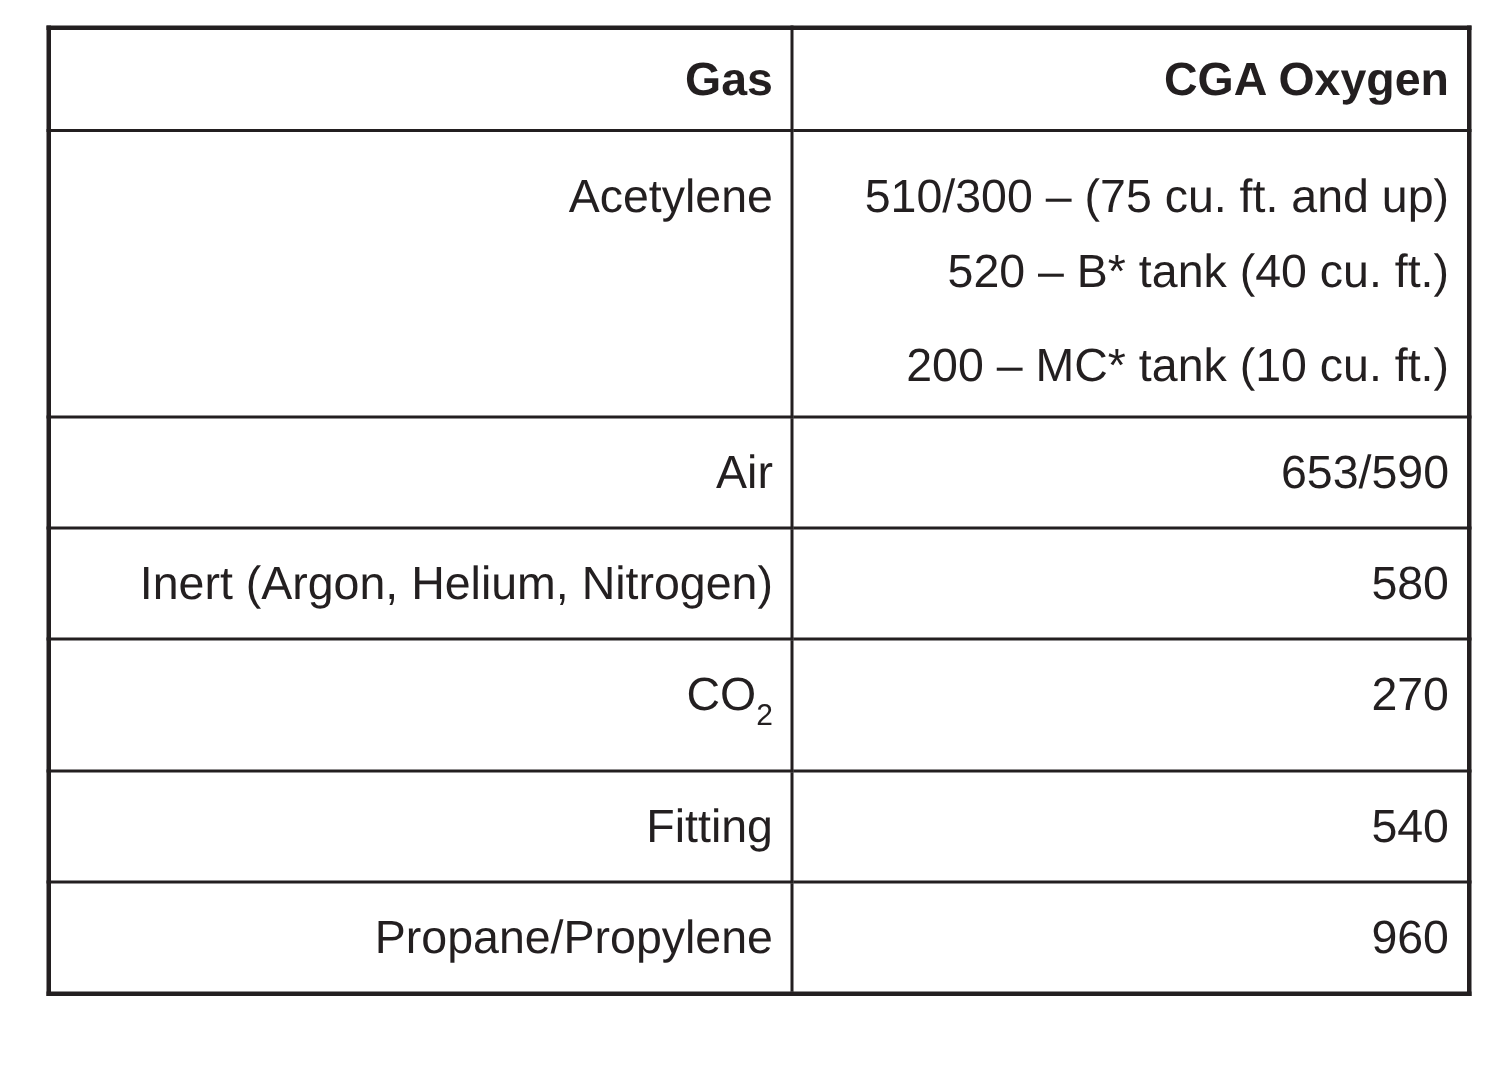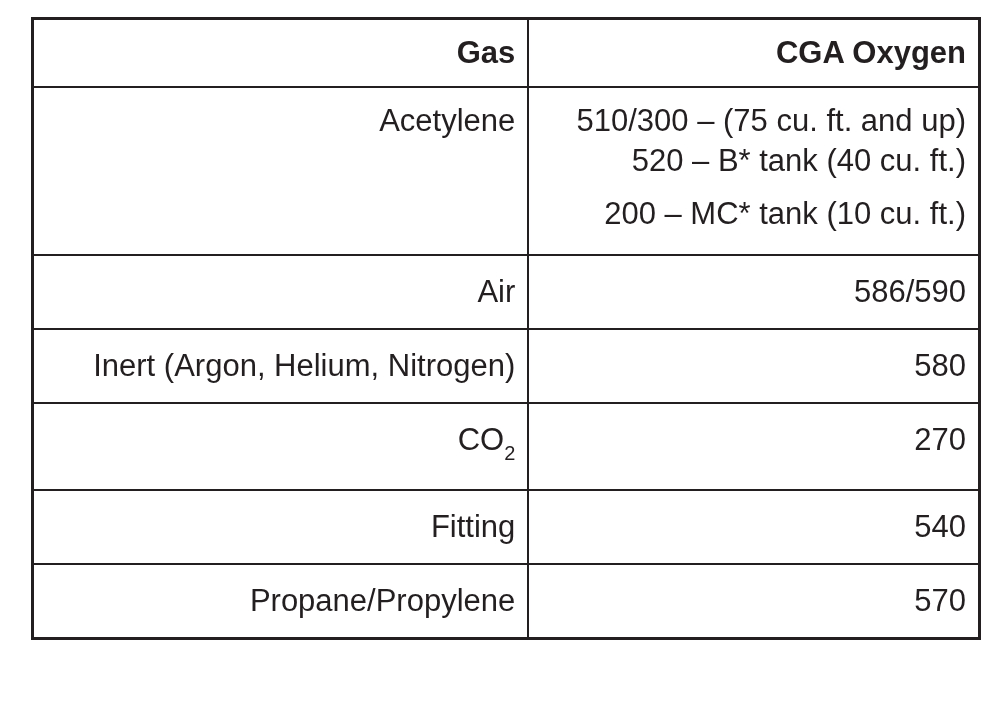--- a/index.html
+++ b/index.html
@@ -14,21 +14,21 @@
     border: 2px solid #231f20;
     text-align: right; vertical-align: top;
     padding: 0 12px;
     font-size: 31px;
   }
   col.c1 { width: 497px; }
   col.c2 { width: 453px; }
   th { font-weight: bold; height: 66px; line-height: 66px; }
   td.cell { height: 72px; line-height: 72px; font-weight: normal; margin-top: 25px; }
   td.multi { height: 166px; }
-  td.multi div.line { height: 53px; line-height: 66px; }
+  td.multi div.line { height: 53px; line-height: 66px; margin-top: 10px; }
   td.multi div.line + div.line { line-height: 40px; }
   sub { font-size: 20px; vertical-align: -10px; }
 </style>
 </head>
 <body>
 
 <table class="gas-table">
   <colgroup>
       <col class="c1">
       <col class="c2">
@@ -43,32 +43,32 @@
       <div class="line">Acetylene</div>
     </td>
     <td class="multi">
       <div class="line">510/300 – (75 cu. ft. and up)</div>
       <div class="line">520 – B* tank (40 cu. ft.)</div>
       <div class="line">200 – MC* tank (10 cu. ft.)</div>
     </td>
   </tr>
   <tr>
     <td class="cell">Air</td>
-    <td class="cell">586/590</td>
+    <td class="cell">653/590</td>
   </tr>
   <tr>
     <td class="cell">Inert (Argon, Helium, Nitrogen)</td>
     <td class="cell">580</td>
   </tr>
   <tr>
     <td class="cell"><span>CO</span><sub>2</sub></td>
     <td class="cell">270</td>
   </tr>
   <tr>
     <td class="cell">Fitting</td>
     <td class="cell">540</td>
   </tr>
   <tr>
     <td class="cell">Propane/Propylene</td>
-    <td class="cell">570</td>
+    <td class="cell">960</td>
   </tr>
 </tbody>
   </table>
 
 </body></html>

